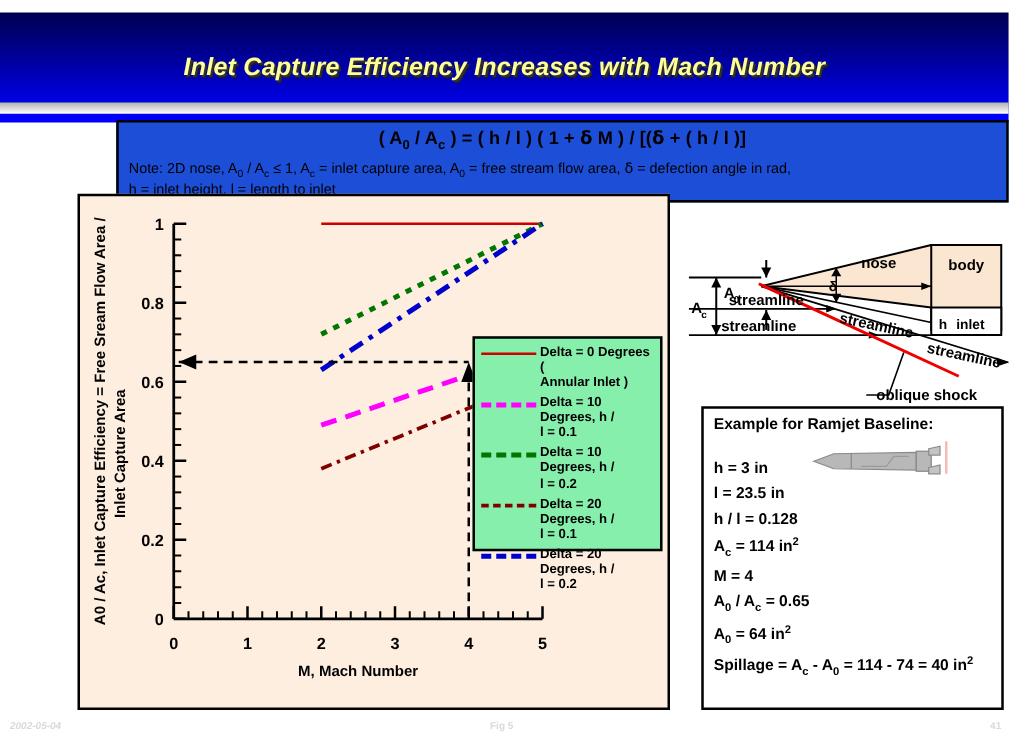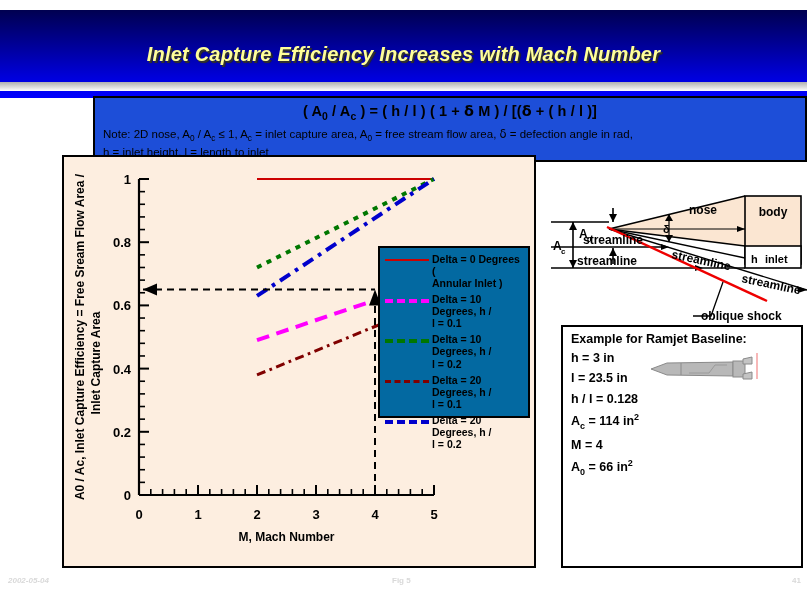--- a/index.html
+++ b/index.html
@@ -44,22 +44,22 @@
   
   #chartPanel{
     position:absolute; left:62px; top:155px; width:474px; height:413px;
     background:#fdeee0; border:2px solid #000;
   }
   #plotSvg{ position:absolute; left:0; top:0; }
   .axlabel{ font-family:"Liberation Sans",sans-serif; font-size:12px; font-weight:bold; fill:#000; }
   .ticklabel{ font-family:"Liberation Sans",sans-serif; font-size:13px; font-weight:bold; fill:#000; }
   
   #legend{
-    position:absolute; left:378px; top:246px; width:152px; height:172px;
-    background:#0369a1; border:2px solid #000;
+    position:absolute; left:378px; top:269px; width:152px; height:172px;
+    background:#86efac; border:2px solid #000;
     padding:5px 3px 3px 5px;
   }
   .legrow{ display:flex; align-items:flex-start; margin-bottom:4px; }
   .legswatch{ width:44px; min-width:44px; height:14px; position:relative; margin-right:3px;}
   .legswatch i{ position:absolute; left:0; top:6px; width:44px; height:0; display:block; }
   .legtext{ font-size:10.5px; font-weight:bold; line-height:1.15; color:#000; }
   
   #inletDiagram{
     position:absolute; left:551px; top:186px; width:256px; height:137px;
     background:#ffffff;
@@ -67,21 +67,21 @@
   .dlabel{ font-family:"Liberation Sans",sans-serif; font-weight:bold; fill:#000; }
   
   #exampleBox{
     position:absolute; left:561px; top:325px; width:242px; height:243px;
     background:#ffffff; border:2px solid #000; padding:6px 8px;
   }
   #exampleBox .exline{
     font-size:12.5px; font-weight:bold; color:#000; line-height:1.0;
     margin-bottom:8px; white-space:nowrap;
   }
-  #exampleBox .exline.first{ margin-bottom:6px; }
+  #exampleBox .exline.first{ margin-bottom:22px; }
   #missileIcon{ position:absolute; left:86px; top:28px; width:104px; height:26px; }
   #pinkTick{ position:absolute; left:193px; top:26px; width:2px; height:26px; background:#f7b8b8; }
   
   #footer{ position:absolute; left:0; top:576px; width:807px; height:14px; }
   #footer span{ position:absolute; font-size:8px; font-weight:bold; color:#d9d9d9; }
   #f1{ left:8px;font-style:italic; } #f2{ left:392px; } #f3{ right:6px;text-align:center; }
 </style>
 </head>
 <body>
 
@@ -304,21 +304,23 @@
 </div>
 
 <div id="exampleBox">
   <div class="exline first">Example for Ramjet Baseline:</div>
   <div id="exampleLines">
       <div class="exline"><span>h = 3 in</span></div>
       <div class="exline"><span>l = 23.5 in</span></div>
       <div class="exline"><span>h / l = 0.128</span></div>
       <div class="exline"><span>A</span><sub>c</sub><span> = 114 in</span><sup>2</sup></div>
       <div class="exline"><span>M = 4</span></div>
-      <div class="exline"><span>A</span><sub>0</sub><span> = 66 in</span><sup>2</sup></div>
+      <div class="exline"><span>A</span><sub>0</sub><span> / A</span><sub>c</sub><span> = 0.65</span></div>
+      <div class="exline"><span>A</span><sub>0</sub><span> = 64 in</span><sup>2</sup></div>
+      <div class="exline"><span>Spillage = A</span><sub>c</sub><span> - A</span><sub>0</sub><span> = 114 - 74 = 40 in</span><sup>2</sup></div>
     </div>
   <svg id="missileIcon" viewBox="0 0 104 26">
     <polygon points="2,14 18,8 84,7 84,21 18,20" fill="#b8b8b8" stroke="#8a8a8a" stroke-width="1"></polygon>
     <rect x="84" y="6" width="12" height="16" fill="#b8b8b8" stroke="#8a8a8a" stroke-width="1"></rect>
     <polygon points="94,4 103,2 103,9 94,9" fill="#c4c4c4" stroke="#8a8a8a" stroke-width="1"></polygon>
     <polygon points="94,19 103,17 103,24 94,24" fill="#c4c4c4" stroke="#8a8a8a" stroke-width="1"></polygon>
     <line x1="32" y1="8" x2="32" y2="20" stroke="#8a8a8a" stroke-width="1"></line>
     <path d="M40,18 L60,18 L66,10 L78,10" fill="none" stroke="#9a9a9a" stroke-width="1"></path>
   </svg>
   <div id="pinkTick"></div>

